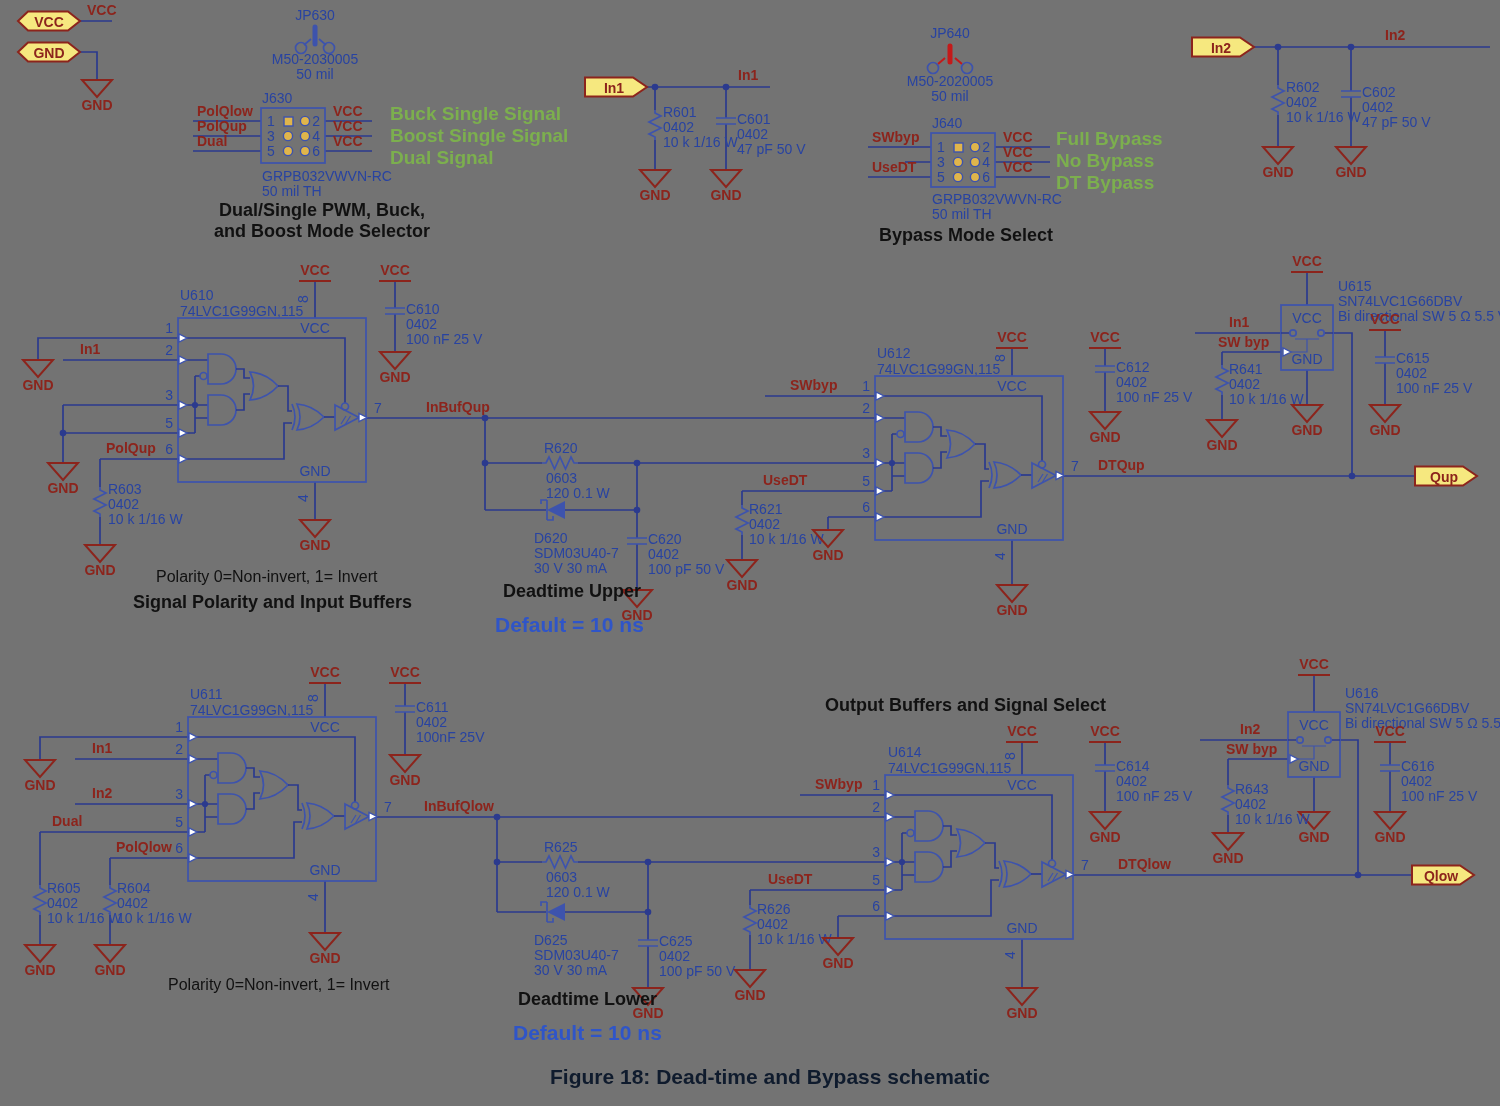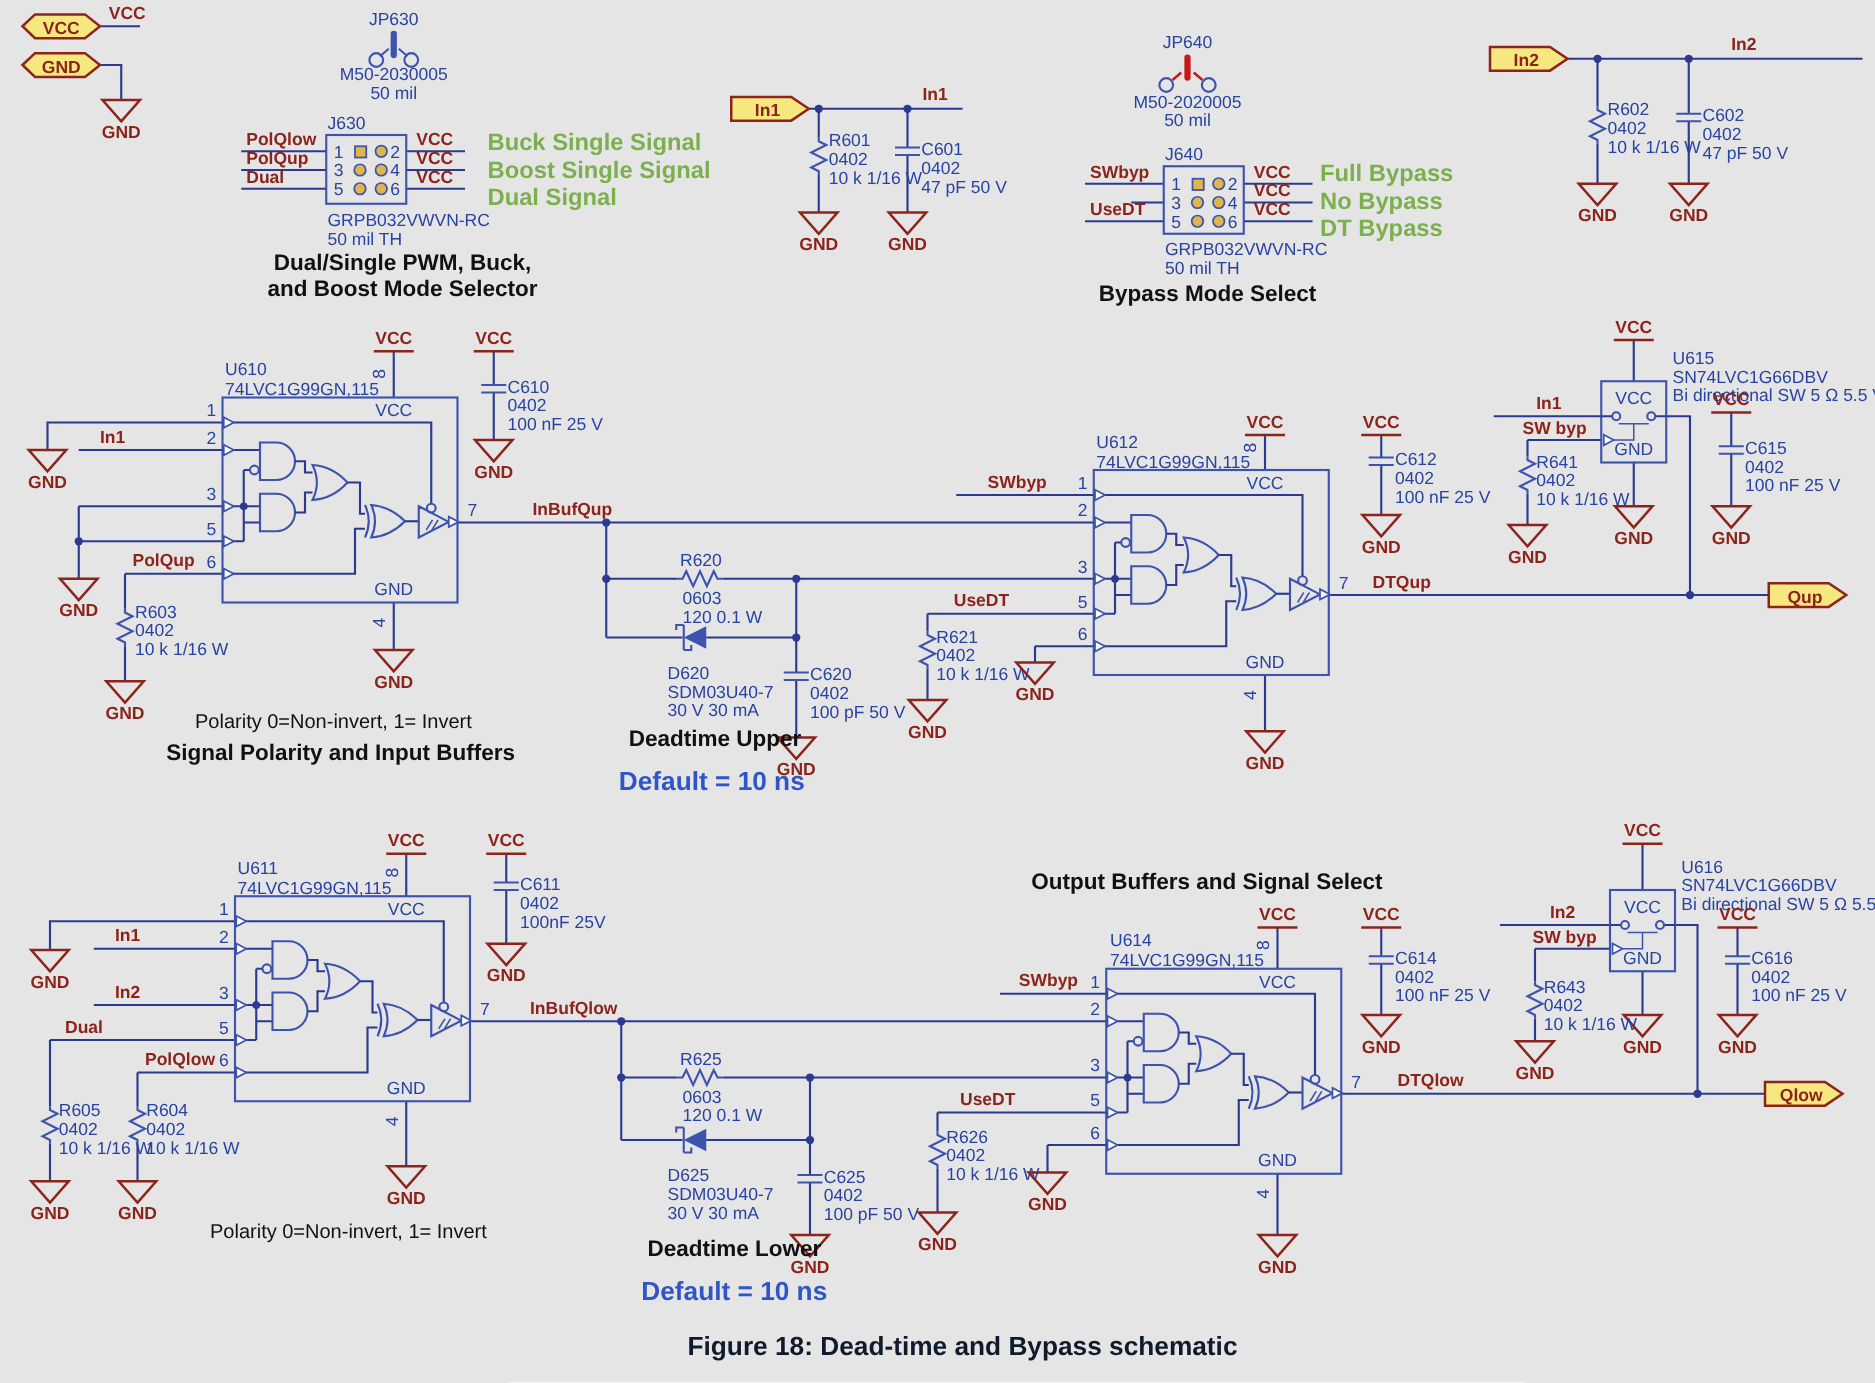--- a/index.html
+++ b/index.html
@@ -1,16 +1,16 @@
 <!DOCTYPE html>
 <html><head>
 <meta charset="utf-8">
 <style>
   html,body{margin:0;padding:0;background:#fff;}
-  #stage{width:1500px;height:1106px;position:relative;background:#e5e5e5;}
+  #stage{width:1500px;height:1106px;position:relative;background:#737373;}
   svg{font-family:"Liberation Sans",sans-serif;}
   .w{stroke:#2B3A8E;stroke-width:1.7;fill:none;}
   .c{stroke:#3D53AD;stroke-width:1.7;fill:none;}
   .cth{stroke:#3D53AD;stroke-width:1.2;fill:none;}
   .m{stroke:#8C241C;stroke-width:2;fill:none;}
   .dot{fill:#2B3A8E;stroke:none;}
   .pad{fill:#E0B54B;stroke:#3D53AD;stroke-width:1.4;}
   .flag{fill:#F6E87F;stroke:#8C241C;stroke-width:2;}
   .arrp{fill:#fff;stroke:#3D53AD;stroke-width:1.4;}
   .fillb{fill:#3D53AD;stroke:none;}

